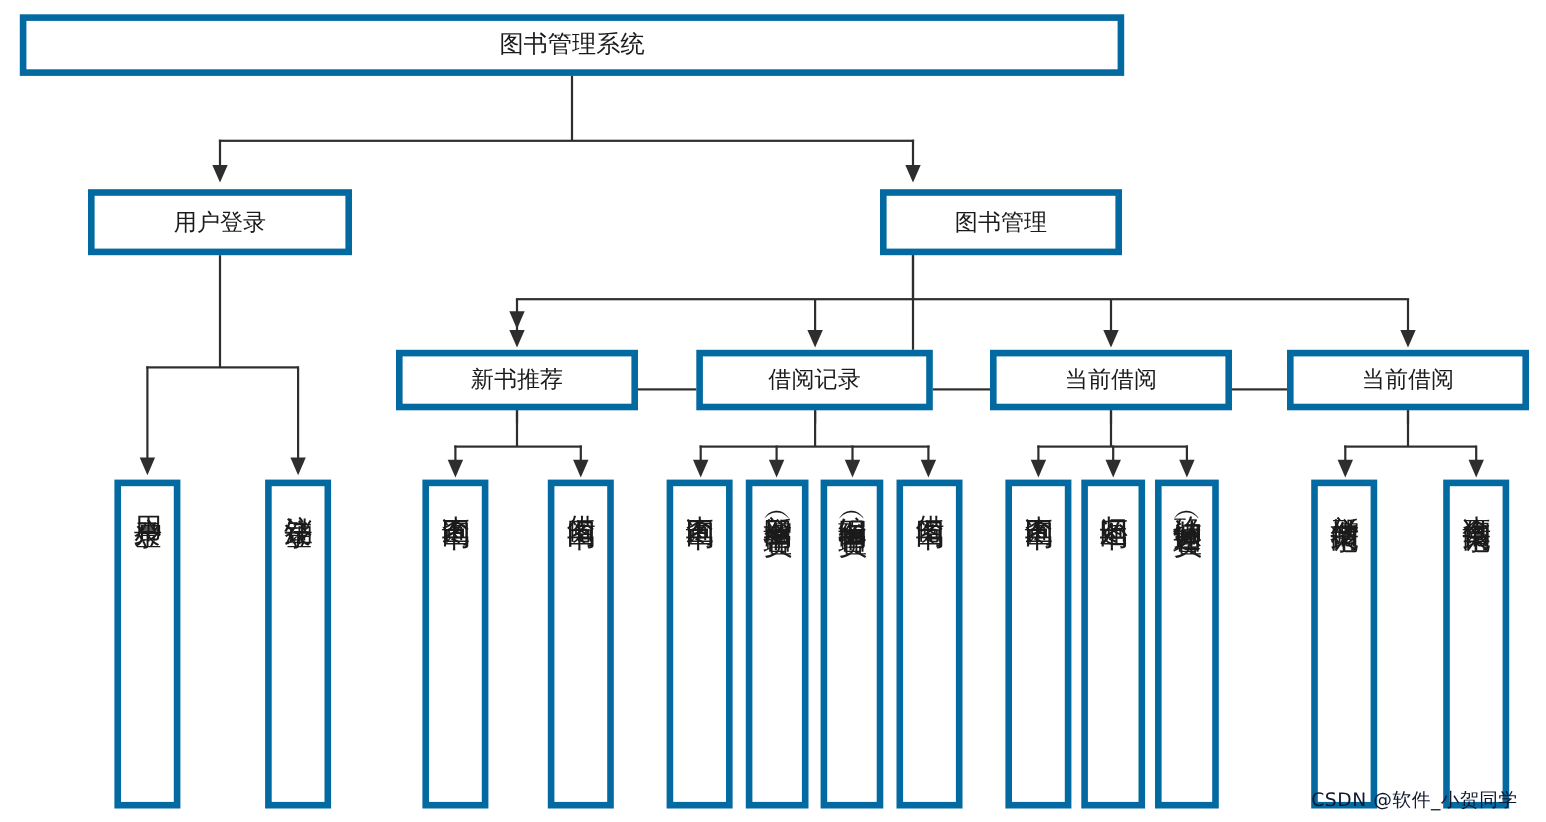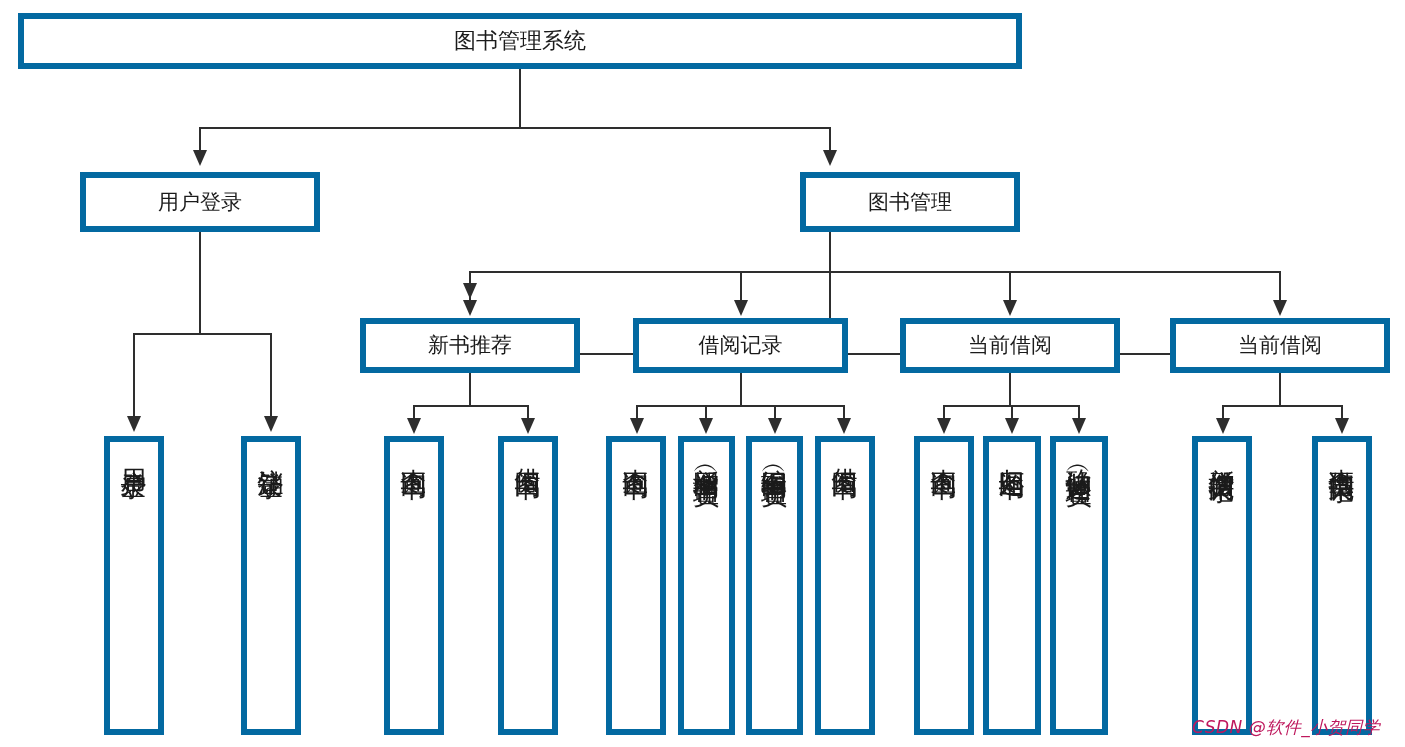--- a/index.html
+++ b/index.html
@@ -63,25 +63,24 @@
     position: absolute;
     width: 0;
     height: 0;
     border-left: 7px solid transparent;
     border-right: 7px solid transparent;
     border-top: 16px solid #2e2e2e;
   }
 
   .watermark {
     position: absolute;
-    color: #be185d;
+    color: #0f172a;
     font-size: 17px;
     white-space: nowrap;
     letter-spacing: 0.5px;
-    font-style: italic;
   }
 </style>
 </head>
 <body>
 
 <div id="canvas">
 
   <div class="node root" style="left:18px; top:13px; width:1004px; height:56px;">
     <span class="label">图书管理系统</span>
   </div>

